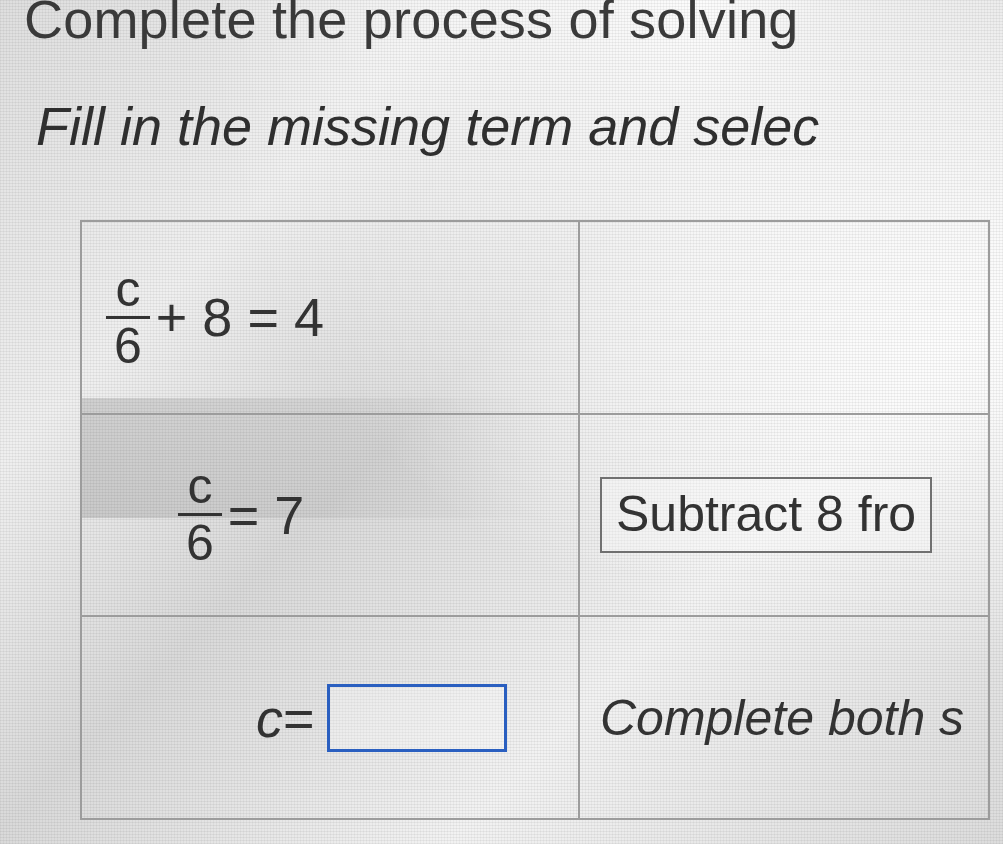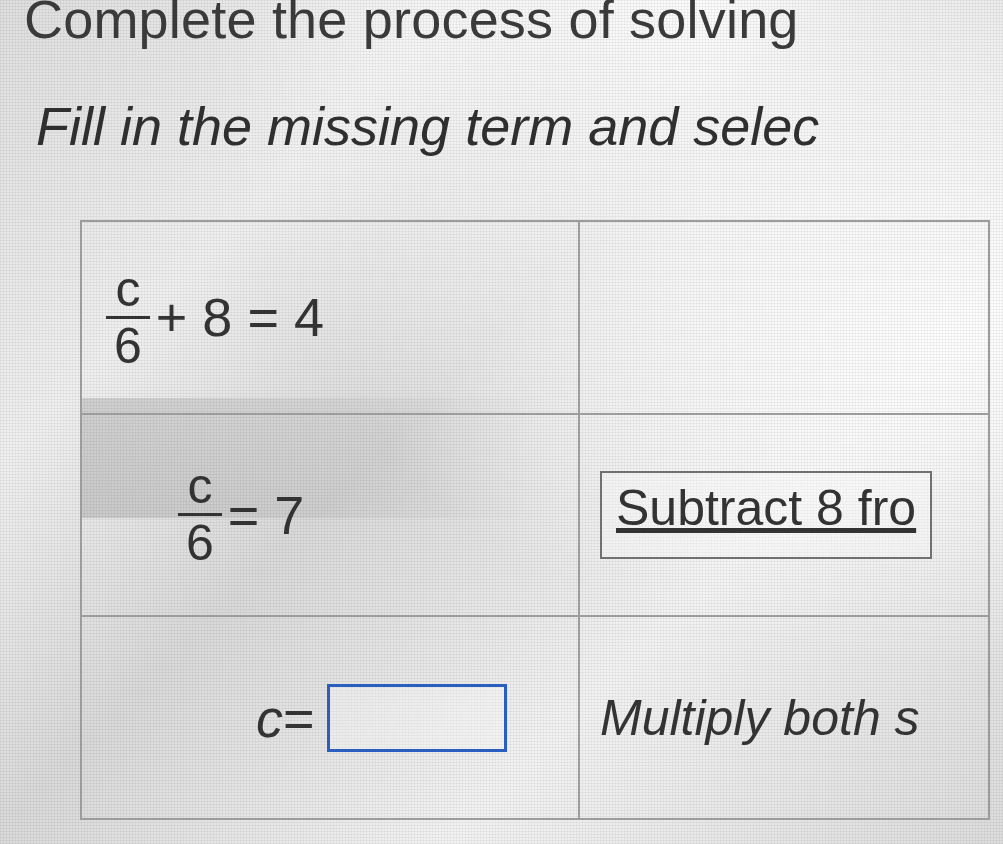--- a/index.html
+++ b/index.html
@@ -96,26 +96,25 @@
     width: 100%;
     border-top: 3px solid #333;
     margin: 2px 0;
   }
   .pad-left-1 { margin-left: 72px; }
   .pad-left-2 { margin-left: 150px; }
 
   .reason-box {
     display: inline-block;
     border: 2px solid #707070;
-    padding: 6px 14px 20px 14px;
+    padding: 6px 14px 8px 14px;
     font-size: 50px;
     color: #333;
     background: rgba(250,250,250,0.35);
     white-space: nowrap;
-    text-decoration: underline;
   }
   .reason-italic {
     font-size: 50px;
     font-style: italic;
     color: #333;
     white-space: nowrap;
   }
 
   .answer-input {
     width: 180px;
@@ -186,20 +185,20 @@
 
       <tr class="row3">
         <td class="col-eq">
           <div class="eq pad-left-2">
             <span style="font-style:italic">c</span>
             <span> = </span>
             <input class="answer-input" type="text" value="" style="">
           </div>
         </td>
         <td class="col-reason">
-          <span class="reason-italic">Multiply both s</span>
+          <span class="reason-italic">Complete both s</span>
         </td>
       </tr>
     </tbody>
       </table>
   </div>
 
 </div>
 
 </body></html>

